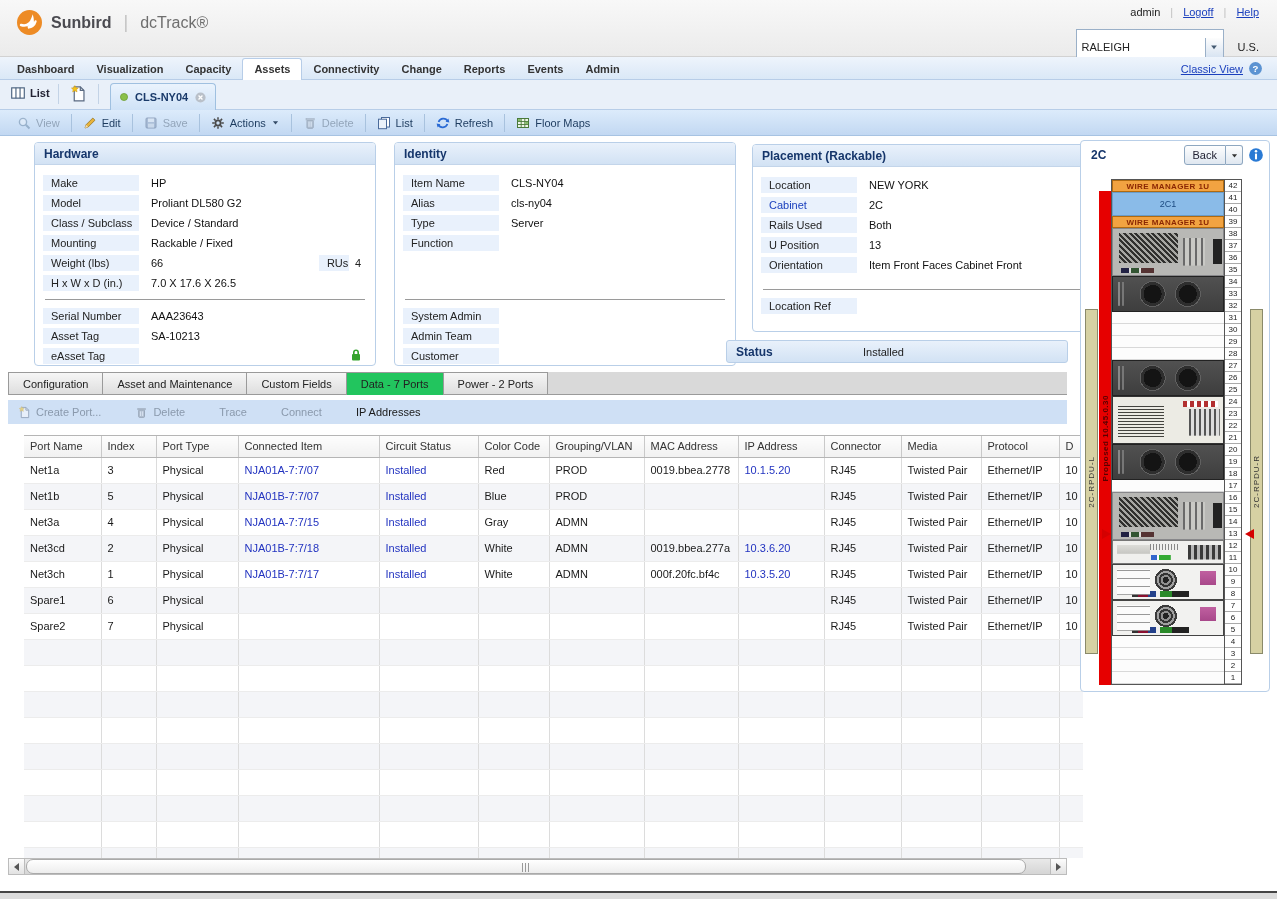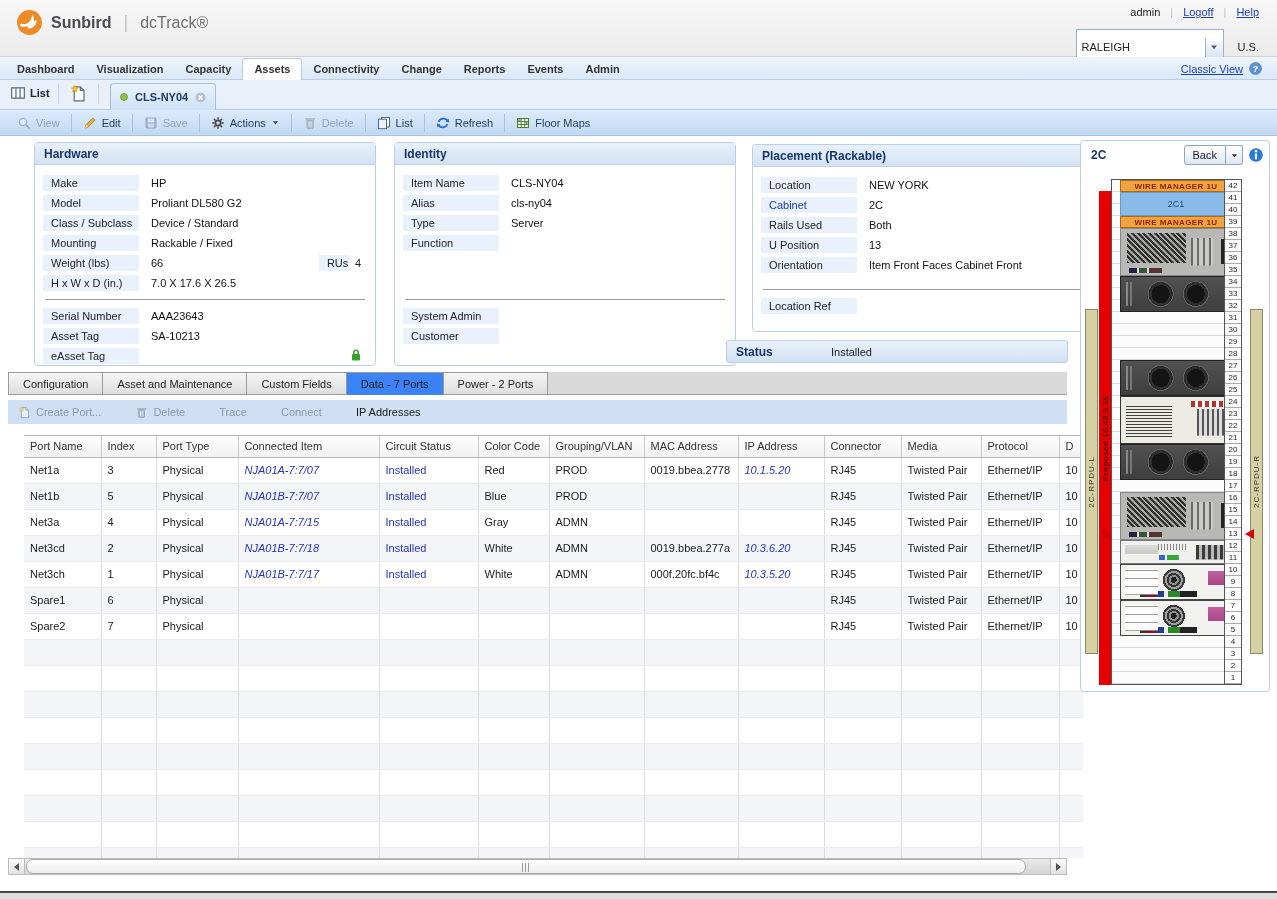--- a/index.html
+++ b/index.html
@@ -55,43 +55,43 @@
   .frow{position:relative;height:20px;display:flex;align-items:center;}
   .chip{display:inline-block;width:96px;height:16px;line-height:16px;background:#e9f1fc;padding-left:8px;color:#222;}
   .chip.link{color:#1a3fbd;}
   .fval{margin-left:12px;color:#111;}
   .divider{border-top:1px solid #9a9a9a;margin:6px 2px;}
   .spacer40{height:40px;} .spacer8{height:8px;}
   .rus-wrap{position:absolute;right:6px;top:2px;display:flex;align-items:center;gap:6px;}
   .rus-wrap .chip{width:30px;}
   .lockwrap{position:absolute;right:4px;top:2px;}
   #statusbar{position:absolute;left:726px;top:340px;width:342px;height:23px;border:1px solid #b9cfe8;border-radius:3px;
-             background:linear-gradient(#e9f1fb,#d2e2f4);display:flex;align-items:center;}
+             background:linear-gradient(#e9f1fb,#d2e2f4);display:flex;align-items:center;gap:32px;}
   #statusbar .slabel{font-size:12px;font-weight:bold;color:#16366b;padding-left:9px;width:104px;}
 
   
   #sectabs{position:absolute;left:8px;top:372px;width:1059px;height:23px;background:#d9d9d9;border-bottom:1px solid #9a9a9a;display:flex;align-items:flex-end;}
   .sectab{height:22px;line-height:22px;padding:0 14px;background:linear-gradient(#f6f6f6,#dedede);
           border:1px solid #9a9a9a;border-bottom:none;margin-right:-1px;color:#222;cursor:pointer;}
-  .sectab.active{background:#3b82f6;height:23px;margin-bottom:-1px;font-weight:normal;z-index:2;position:relative;}
+  .sectab.active{background:#22c55e;height:23px;margin-bottom:-1px;font-weight:normal;z-index:2;position:relative;}
 
   
   #portsbar{position:absolute;left:8px;top:400px;width:1059px;height:24px;background:#cfe0f5;display:flex;align-items:center;padding-left:10px;gap:0;}
   .pbtn{display:flex;align-items:center;gap:5px;margin-right:34px;color:#8a99ac;cursor:pointer;}
   .pbtn.enabled{color:#1a1a1a;}
   .pbtn.disabled svg{opacity:.5;}
 
   
   #tablewrap{position:absolute;left:24px;top:435px;width:1059px;height:423px;overflow:hidden;border-top:1px solid #b5b5b5;}
   table{border-collapse:collapse;table-layout:fixed;width:1059px;}
   th{height:21px;background:linear-gradient(#fdfdfd,#f1f1f1);border-right:1px solid #c9c9c9;border-bottom:1px solid #b5b5b5;
      font-weight:normal;text-align:left;padding-left:6px;color:#333;overflow:hidden;white-space:nowrap;}
   td{height:26px;border-right:1px solid #dcdcdc;border-bottom:1px solid #ececec;padding-left:6px;overflow:hidden;white-space:nowrap;color:#1a1a1a;}
   tr.alt td{background:#f4f5f8;}
-  td.link{color:#2233c0;cursor:pointer;font-style:italic;}
+  td.link{color:#2233c0;cursor:pointer;}
   td.status{color:#2233c0;}
 
   
   #hscroll{position:absolute;left:8px;top:858px;width:1059px;height:17px;background:linear-gradient(#e9e9e9,#d5d5d5);border:1px solid #bcbcbc;}
   .sb-arrow{position:absolute;top:0;width:16px;height:15px;background:linear-gradient(#fcfcfc,#e2e2e2);display:flex;align-items:center;justify-content:center;cursor:pointer;}
   #sb-left{left:0;border-right:1px solid #bcbcbc;}
   #sb-right{right:0;border-left:1px solid #bcbcbc;}
   #sb-thumb{position:absolute;left:17px;top:0;width:1000px;height:15px;background:linear-gradient(#ffffff,#ededed);
             border:1px solid #aaa;border-radius:7px;cursor:pointer;}
   #sb-grip{position:absolute;left:50%;top:3px;width:8px;height:9px;margin-left:-4px;
@@ -110,21 +110,21 @@
            line-height:18px;color:#223;cursor:pointer;}
   #backdrop{width:17px;height:20px;background:linear-gradient(#fefefe,#dfe7f0);border:1px solid #8ea7c0;border-left:none;border-radius:0 3px 3px 0;
             display:flex;align-items:center;justify-content:center;cursor:pointer;}
   #cabinfo{position:absolute;right:5px;top:6px;cursor:pointer;}
 
   #rack{position:absolute;left:30px;top:38px;width:131px;height:506px;border:1px solid #555;background:#fff;}
   #devarea{position:absolute;left:0;top:0;width:112px;height:504px;
            background:repeating-linear-gradient(to bottom,#fcfcfc 0 11px,#d8d8d8 11px 12px);}
   #ucol{position:absolute;left:112px;top:0;width:17px;height:504px;border-left:1px solid #555;background:#fff;}
   .ucell{height:12px;line-height:12px;font-size:8px;text-align:center;color:#222;border-bottom:1px solid #aaa;}
-  .dev{position:absolute;left:0;width:112px;cursor:pointer;margin-left:8px;}
+  .dev{position:absolute;left:0;width:112px;cursor:pointer;}
   .dev.wire-manager{background:#f2a341;border:1px solid #b06a10;color:#8b2703;font-size:8px;font-weight:bold;
                     text-align:center;line-height:11px;letter-spacing:.4px;overflow:hidden;}
   .dev.cabinet-link{background:#8abbe8;border:1px solid #6a9cc8;color:#1c4a80;font-size:9px;text-align:center;
                     display:flex;align-items:center;justify-content:center;}
   .dev.server-a{background-color:#b8b8b5;border:1px solid #87878a;
     background-image:
       repeating-linear-gradient(45deg,#30302e 0 2px,#a6a6a2 2px 4px),
       repeating-linear-gradient(90deg,#6a6a6a 0 2px,#c9c9c5 2px 6px),
       linear-gradient(#222,#222),
       linear-gradient(90deg,#224 0 8px,#ddd 8px 10px,#353 10px 18px,#ddd 18px 20px,#533 20px 26px);
@@ -435,20 +435,24 @@
           <span class="chip">Function</span>
           <span class="fval"></span>
         </div>
       <div class="spacer40"></div>
       <div class="divider"></div>
       <div class="frow">
           <span class="chip">System Admin</span>
           <span class="fval"></span>
         </div>
       <div class="frow">
+          <span class="chip">Admin Team</span>
+          <span class="fval"></span>
+        </div>
+      <div class="frow">
           <span class="chip">Customer</span>
           <span class="fval"></span>
         </div>
     </div>
   </div>
 
   <div class="panel" style="left:726px;top:144px;width:351px;height:188px;">
     <div class="phead">Placement (Rackable)</div>
     <div class="pbody">
       <div class="frow">

